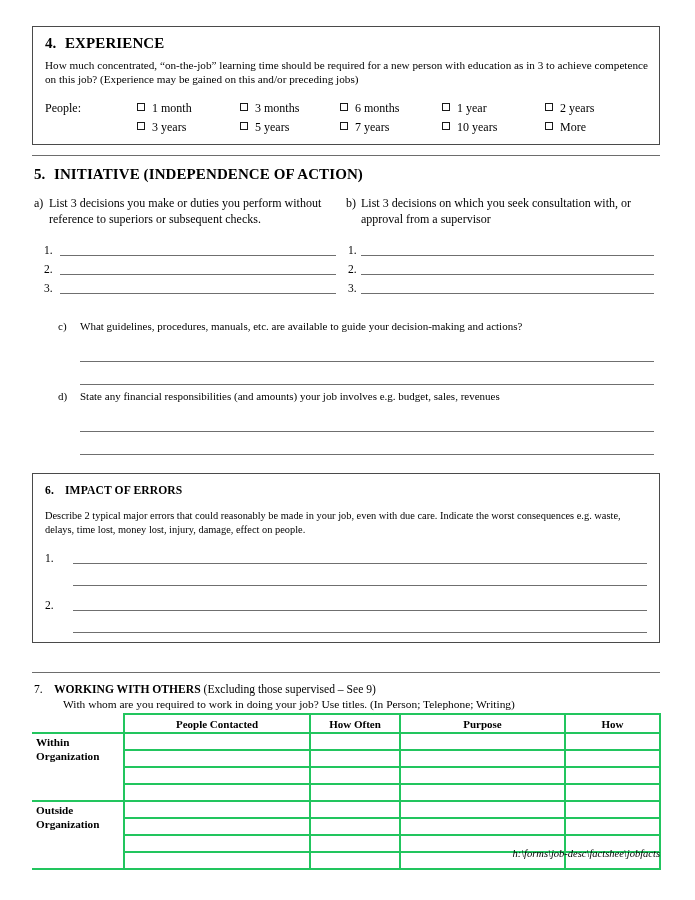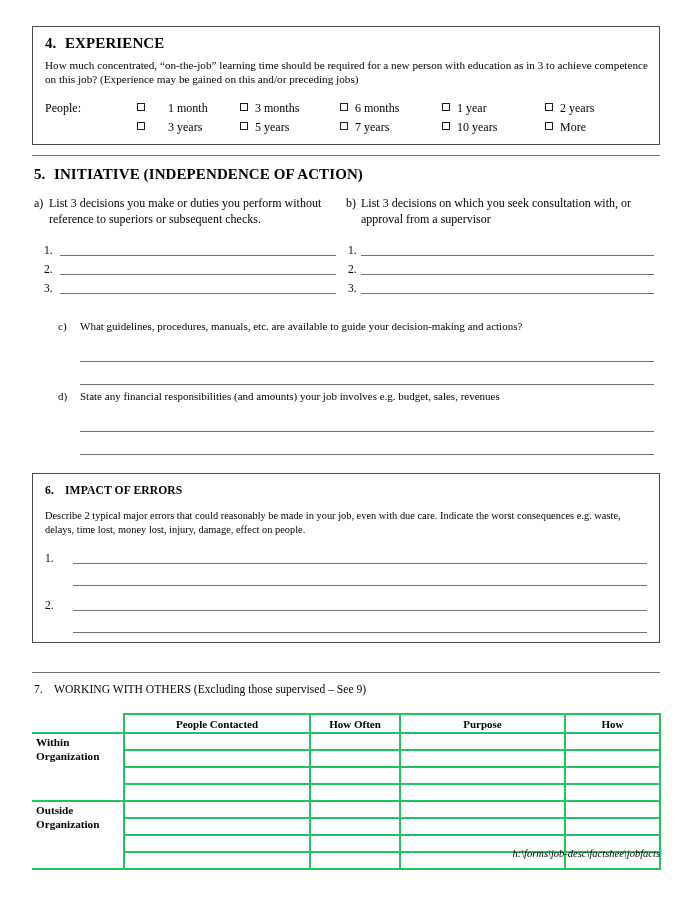--- a/index.html
+++ b/index.html
@@ -71,21 +71,21 @@
   .opt .cb {
     display: inline-block;
     width: 8px; height: 8px;
     border: 1px solid #1a1a1a;
     margin-right: 7px;
     box-sizing: border-box;
     position: relative;
     top: -1px;
     flex: 0 0 auto;
   }
-  .opt-c1 { width: 103px; gap: 16px; }
+  .opt-c1 { width: 103px; }
   .opt-c2 { width: 100px; text-align: right; }
   .opt-c3 { width: 102px; }
   .opt-c4 { width: 103px; }
   .opt-c5 { width: 100px; }
 
   
   #rule-a { left: 32px; top: 155px; width: 628px; }
   #rule-b { left: 32px; top: 672px; width: 628px; }
 
   
@@ -124,21 +124,21 @@
   #sec6 .s6-items { position: absolute; left: 12px; top: 72px; width: 602px; }
   .err-item { margin-bottom: 7px; }
   .err-item .hd { display: flex; align-items: flex-end; font-size: 11.5px; height: 18px; }
   .err-item .hd .n { width: 28px; flex: 0 0 auto; }
   .err-item .hd .ln { flex: 1 1 auto; border-bottom: 1px solid #6f6f6f; height: 12px; }
   .err-item .ln2 { margin-left: 28px; border-bottom: 1px solid #6f6f6f; height: 21px; }
 
   
   #sec7-head { position: absolute; left: 34px; top: 683px; width: 626px; }
   #sec7-head .t1 { font-size: 11.6px; }
-  #sec7-head .t1 b { font-weight: normal; }
+  #sec7-head .t1 b { font-weight: bold; }
   #sec7-head .t2 { font-size: 11.4px; margin-left: 29px; margin-top: 2px; }
 
   #contact-table {
     position: absolute;
     left: 32px; top: 713px;
     width: 628px;
     border-collapse: collapse;
     table-layout: fixed;
     font-size: 11px;
   }
@@ -334,20 +334,21 @@
       </div>
     </div>
   </div>
 
   <div class="rule" id="rule-b"></div>
 
   <div id="sec7-head">
     <div class="t1">
       <span class="sec-num">7.</span><b>WORKING WITH OTHERS</b><span> (Excluding those supervised – See 9)</span>
     </div>
+    <div class="t2">With whom are you required to work in doing your job?  Use titles.  (In Person; Telephone; Writing)</div>
   </div>
 
   <table id="contact-table">
     <colgroup>
       <col class="col-label">
         <col class="col-people">
         <col class="col-often">
         <col class="col-purpose">
         <col class="col-how">
     </colgroup>

